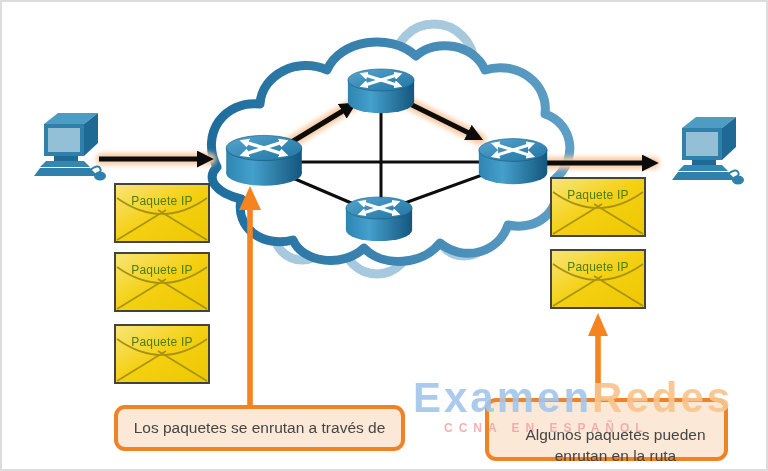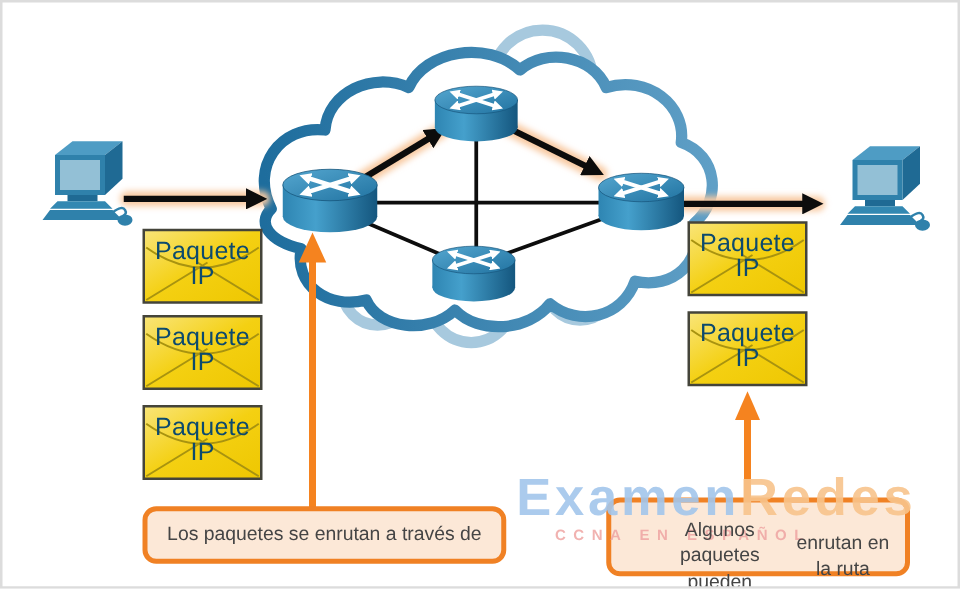--- a/index.html
+++ b/index.html
@@ -4,29 +4,29 @@
 <style>
   html,body{margin:0;padding:0;background:#fff;}
   #stage{
     position:relative;width:768px;height:471px;background:#ffffff;
     border:2px solid #dcdcdc;box-sizing:border-box;overflow:hidden;
     font-family:"Liberation Sans", sans-serif;
   }
   #diagram-svg{position:absolute;left:0;top:0;z-index:1;}
   .env-label{
     position:absolute;width:96px;text-align:center;z-index:2;
-    font-size:20px;color:#0c4a6e;line-height:20px;letter-spacing:0.2px;
+    font-size:12px;color:#4d7c0f;line-height:20px;letter-spacing:0.2px;
   }
   .callout{
     position:absolute;z-index:2;box-sizing:border-box;
     background:#fce8d7;border:4px solid #f08124;border-radius:11px;
   }
   .callout-text{
     position:absolute;z-index:4;box-sizing:border-box;
-    display:flex;flex-direction:row;justify-content:center;align-items:center;
+    display:flex;flex-direction:column;justify-content:center;align-items:center;
     font-size:15.5px;line-height:1.32;color:#454545;text-align:center;
   }
   #watermark{position:absolute;left:411px;top:375px;z-index:3;opacity:.9;
     font-weight:bold;font-size:42px;line-height:42px;letter-spacing:3px;white-space:nowrap;}
   #watermark .wm-blue{color:#a3c6ec;}
   #watermark .wm-orange{color:#f8c48c;}
   #watermark-sub{position:absolute;left:442px;top:419px;z-index:3;opacity:.85;
     font-weight:bold;font-size:12px;letter-spacing:6px;color:#efa5a3;white-space:nowrap;}
 </style>
 </head>

